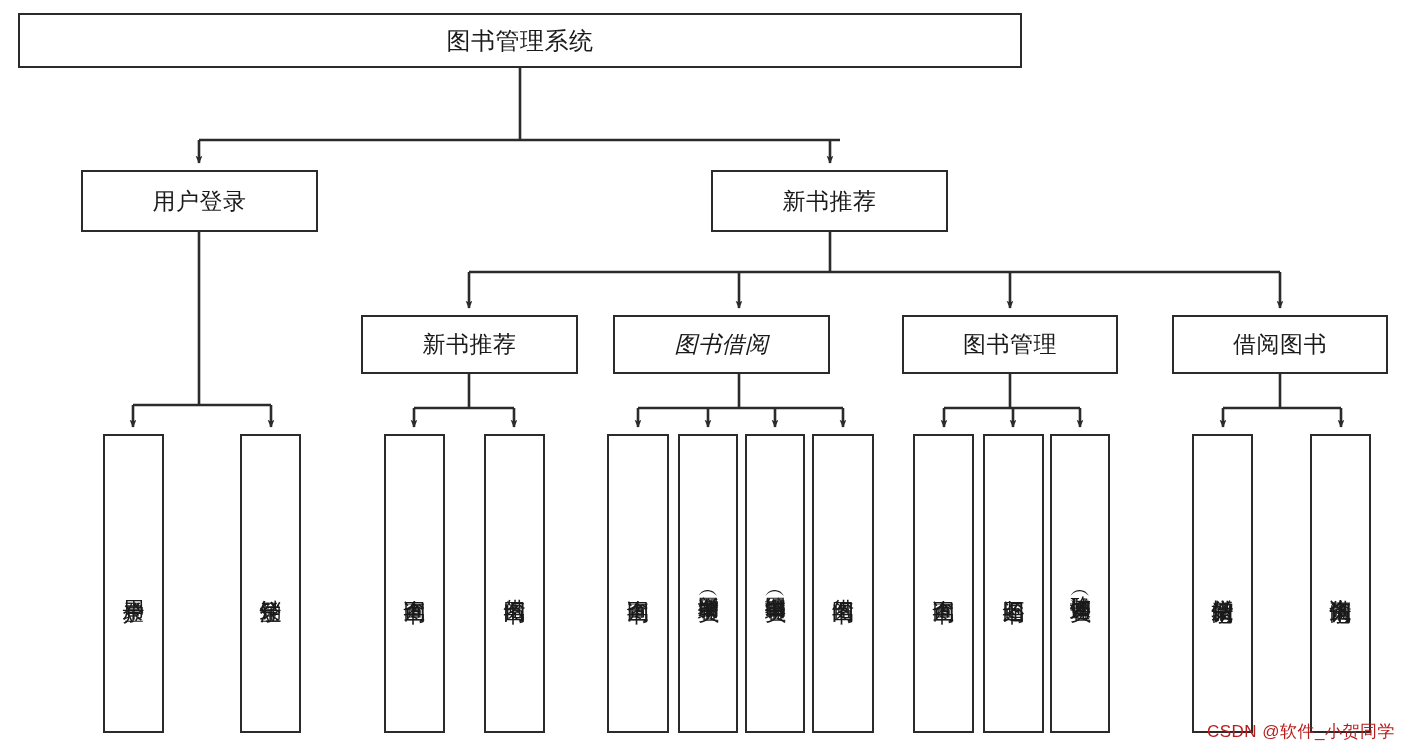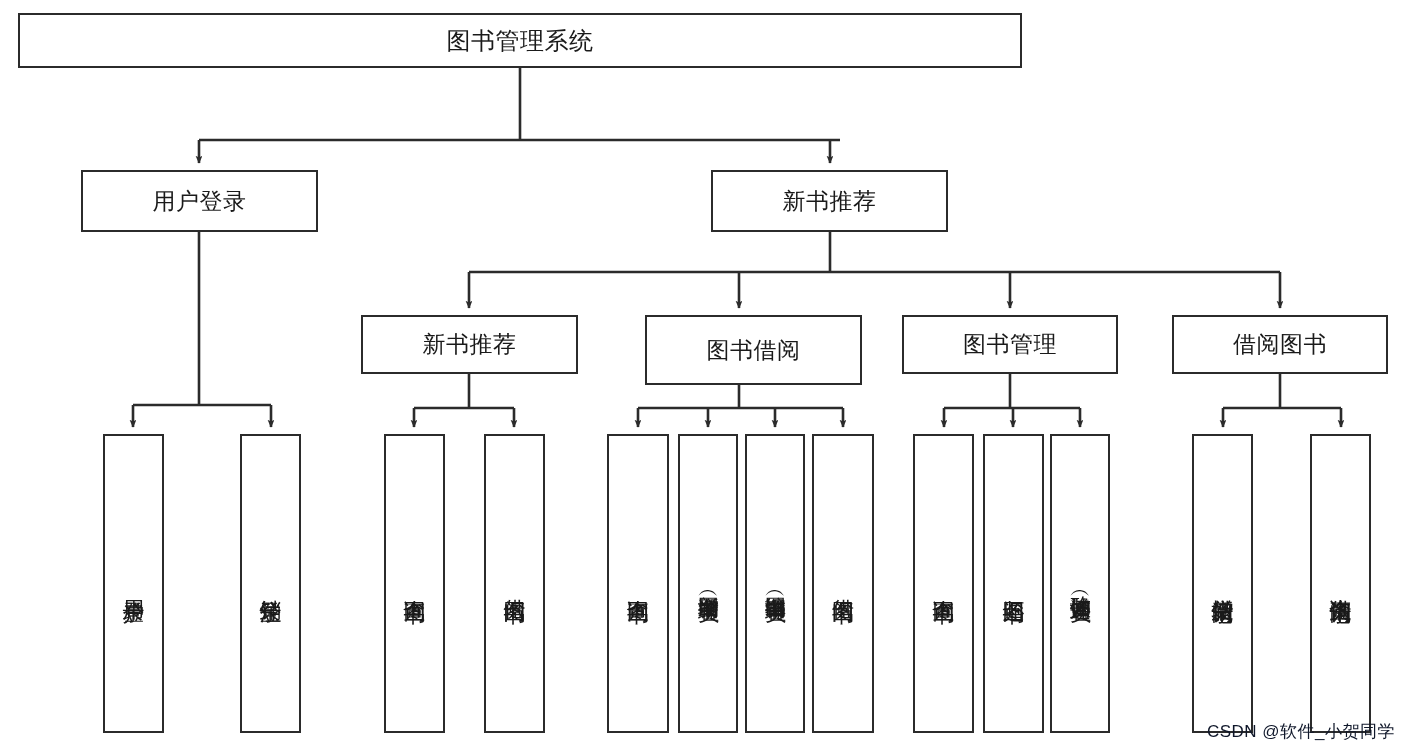--- a/index.html
+++ b/index.html
@@ -55,21 +55,21 @@
     white-space: normal;
   }
   #root-node {
     font-size: 24px;
   }
   #watermark {
     position: absolute;
     right: 10px;
     bottom: 4px;
     font-size: 17px;
-    color: #0f172a;
+    color: #b91c1c;
     letter-spacing: 0.5px;
     white-space: nowrap;
   }
 </style>
 </head>
 <body>
 
 <div id="canvas">
 
   <svg id="edges" viewBox="0 0 1405 747" width="1405" height="747" xmlns="http://www.w3.org/2000/svg">
@@ -129,21 +129,21 @@
   <div class="node horiz" style="left:81px; top:170px; width:237px; height:62px;">
     <span>用户登录</span>
   </div>
   <div class="node horiz" style="left:711px; top:170px; width:237px; height:62px;">
     <span>新书推荐</span>
   </div>
 
   <div class="node horiz" style="left:361px; top:315px; width:217px; height:59px;">
     <span>新书推荐</span>
   </div>
-  <div class="node horiz" style="left:645px; top:315px; width:217px; height:70px;">
+  <div class="node horiz" style="left:613px; top:315px; width:217px; height:59px;font-style:italic;">
     <span>图书借阅</span>
   </div>
   <div class="node horiz" style="left:902px; top:315px; width:216px; height:59px;">
     <span>图书管理</span>
   </div>
   <div class="node horiz" style="left:1172px; top:315px; width:216px; height:59px;">
     <span>借阅图书</span>
   </div>
 
   <div class="node vert" style="left:103px; top:434px; width:61px; height:299px;">

